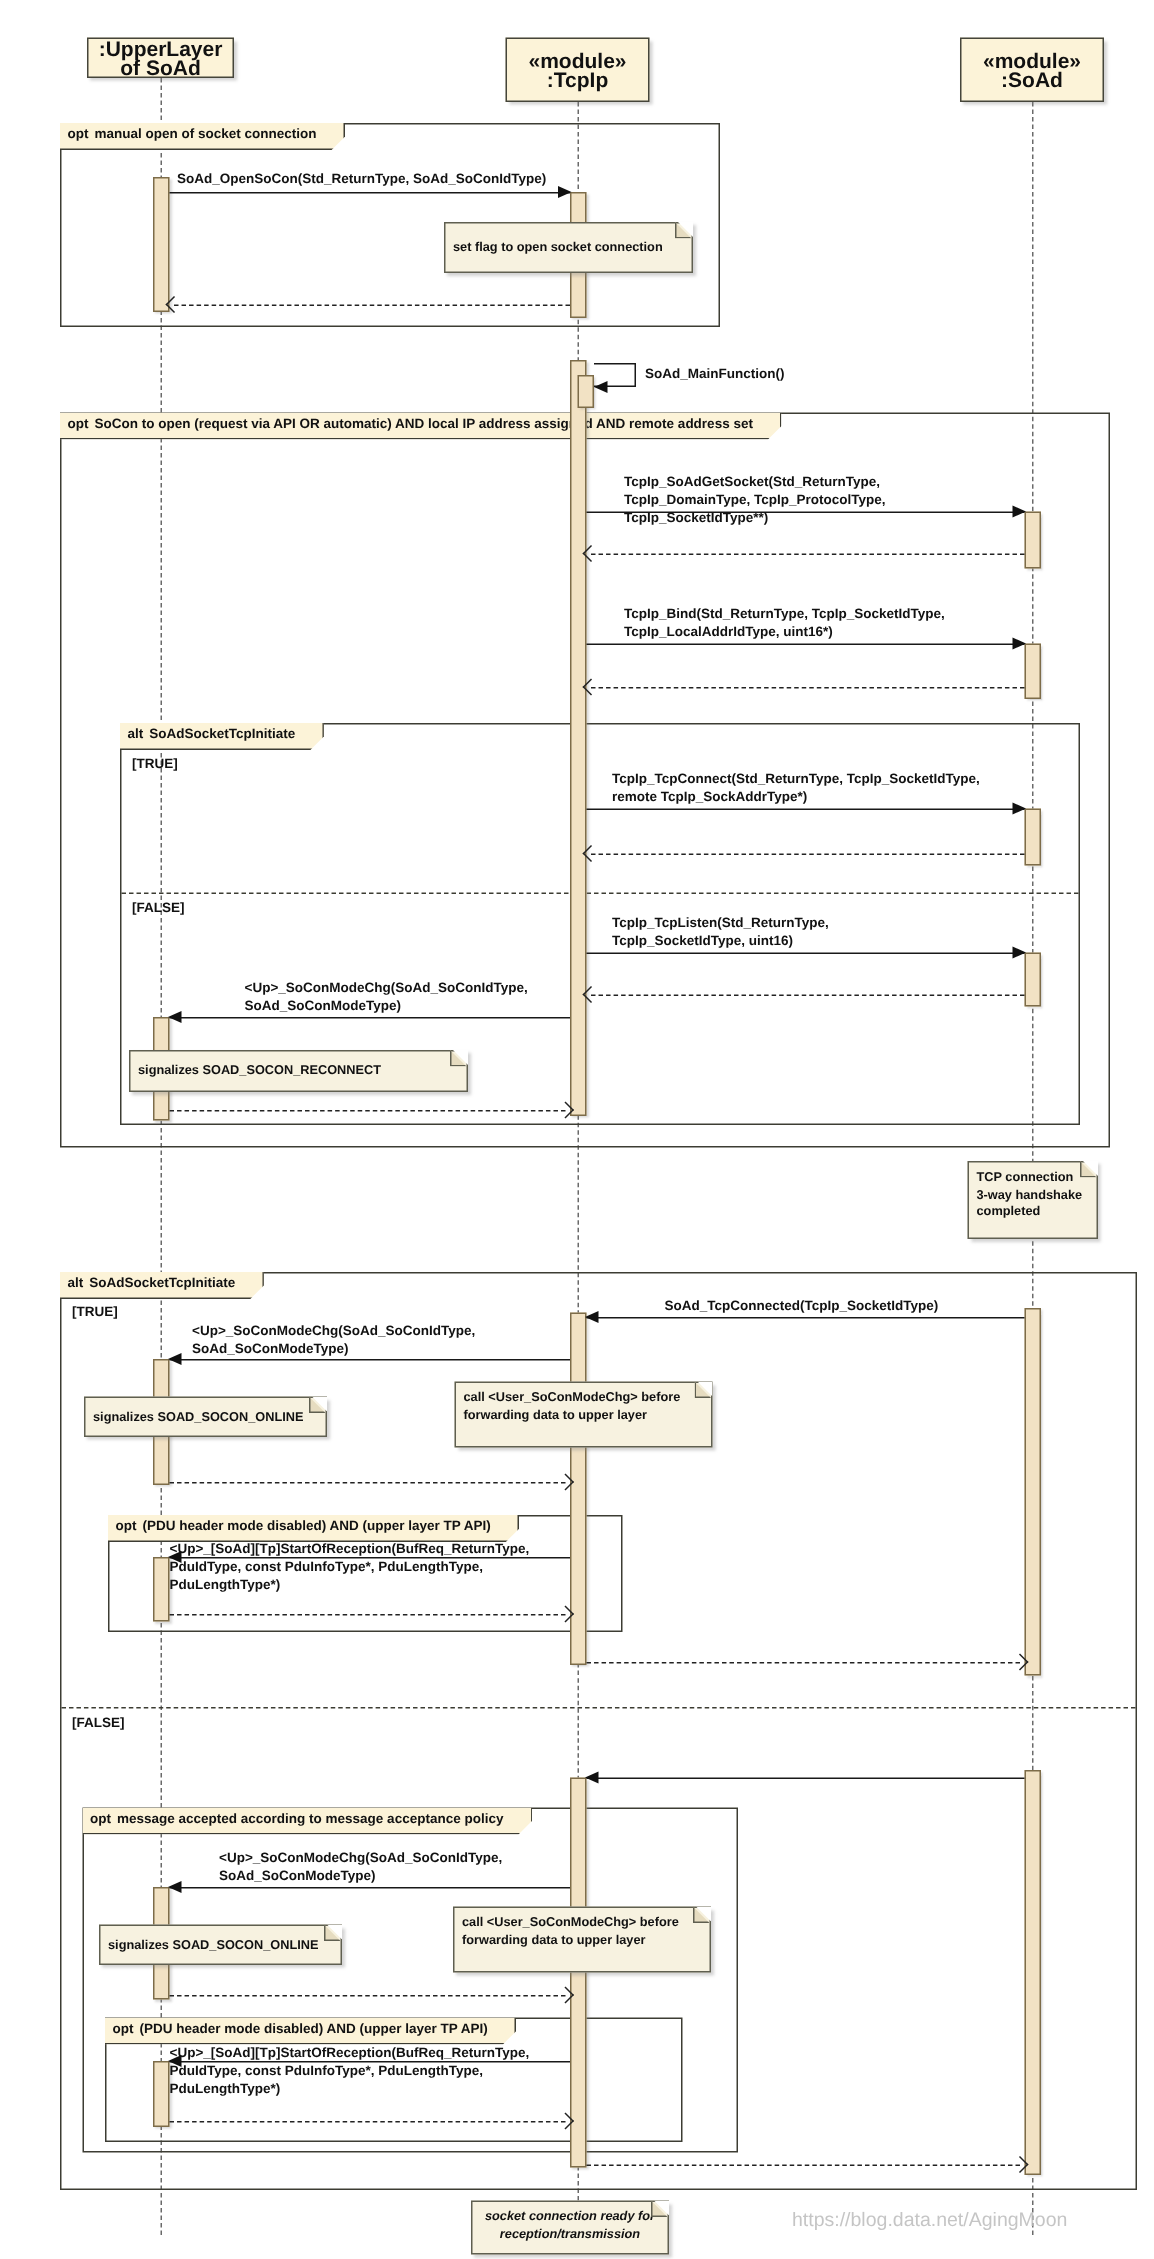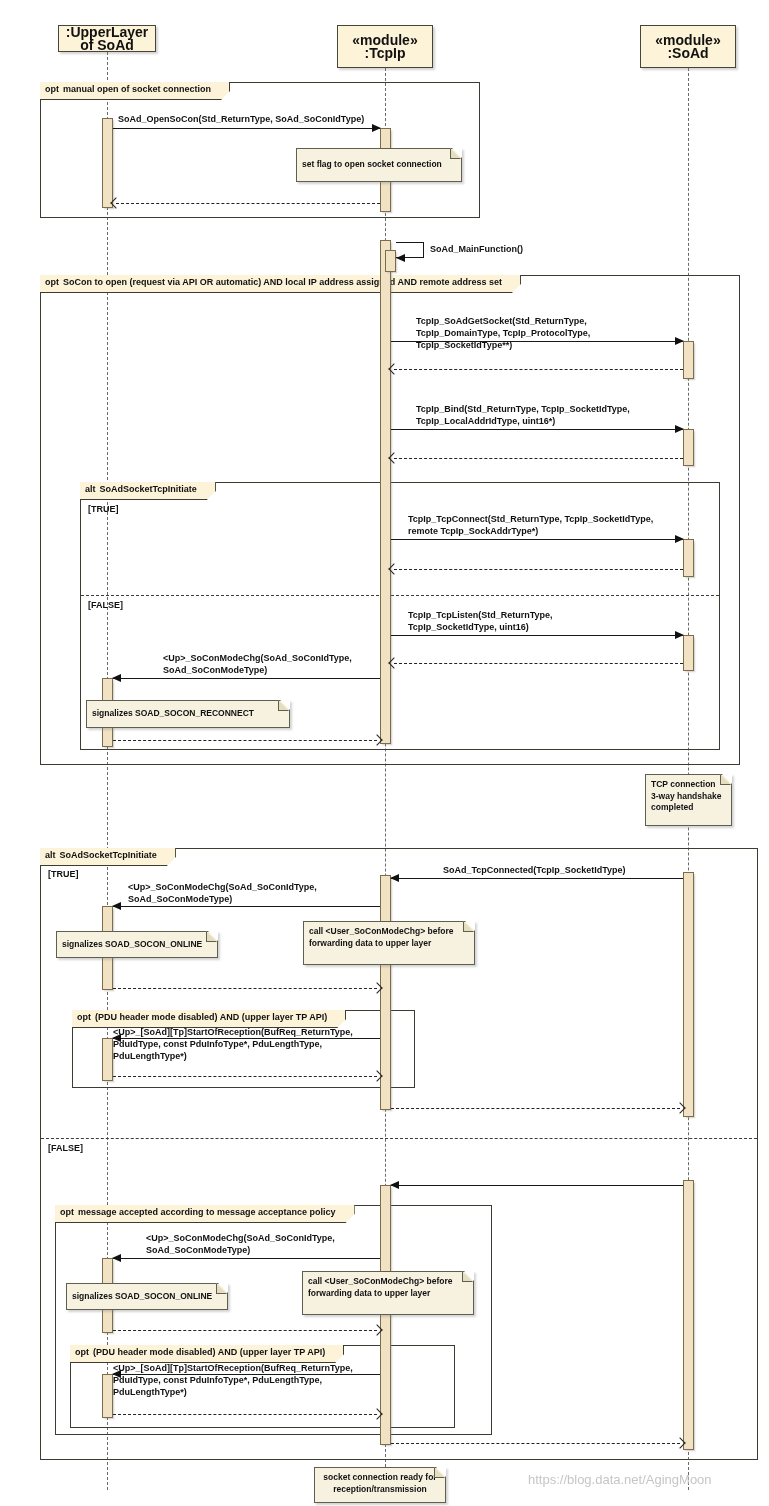--- a/index.html
+++ b/index.html
@@ -38,21 +38,21 @@
   .msg-label{position:absolute;font-size:9px;font-weight:bold;white-space:pre-line;line-height:12px;z-index:5;}
   .selfloop{position:absolute;border:1.4px solid #181818;border-left:none;z-index:4;}
 
   
   .note{position:absolute;background:#f7f2e0;border:1px solid #5f5f50;padding:4px 5px;font-size:8.5px;font-weight:bold;
         white-space:pre-line;line-height:11.5px;box-shadow:2px 2px 2px rgba(130,130,130,.35);z-index:7;}
   .note::before{content:"";position:absolute;top:-1px;right:-1px;width:10px;height:10px;background:#fff;
                 clip-path:polygon(100% 0,100% 100%,0 0);}
   .note::after{content:"";position:absolute;top:-1px;right:0px;width:9px;height:9px;background:#e6dcc0;
                border:1px solid #5f5f50;clip-path:polygon(0 0,100% 100%,0 100%);}
-  .note-center{text-align:center;}
+  .note-center{text-align:center;font-style:italic;}
 
   .watermark{position:absolute;font-size:13px;color:rgba(187,187,187,.85);z-index:8;white-space:nowrap;}
 </style>
 </head>
 <body>
 
 <div class="canvas">
 
   <div class="lifeline" style="left:107px;top:52px;height:1438px"></div>
   <div class="lifeline" style="left:385px;top:68px;height:1399px"></div>
@@ -199,21 +199,21 @@
     <div class="line-dashed" style="left:3px;width:289px"></div>
     <div class="oa-left" style="left:-1px;top:-4px"></div>
   </div>
 
   <div class="msg-label" style="left:163px;top:652px">&lt;Up&gt;_SoConModeChg(SoAd_SoConIdType,
 SoAd_SoConModeType)</div>
   <div class="msg" style="left:113px;top:678px;width:267px">
     <div class="line-solid" style="left:0;width:267px"></div>
     <div class="ah-left" style="left:-1px;top:-4px"></div>
   </div>
-  <div class="note" style="left:86px;top:700px;width:204px;height:28px;display:flex;align-items:center">signalizes SOAD_SOCON_RECONNECT</div>
+  <div class="note" style="left:86px;top:700px;width:226px;height:28px;display:flex;align-items:center">signalizes SOAD_SOCON_RECONNECT</div>
   <div class="msg" style="left:113px;top:740px;width:267px">
     <div class="line-dashed" style="left:0;width:264px"></div>
     <div class="oa-right" style="right:-1px;top:-4px"></div>
   </div>
 
   <div class="note" style="left:645px;top:774px;width:87px;height:52px">TCP connection
 3-way handshake
 completed</div>
 
   <div class="msg-label" style="left:443px;top:864px">SoAd_TcpConnected(TcpIp_SocketIdType)</div>

